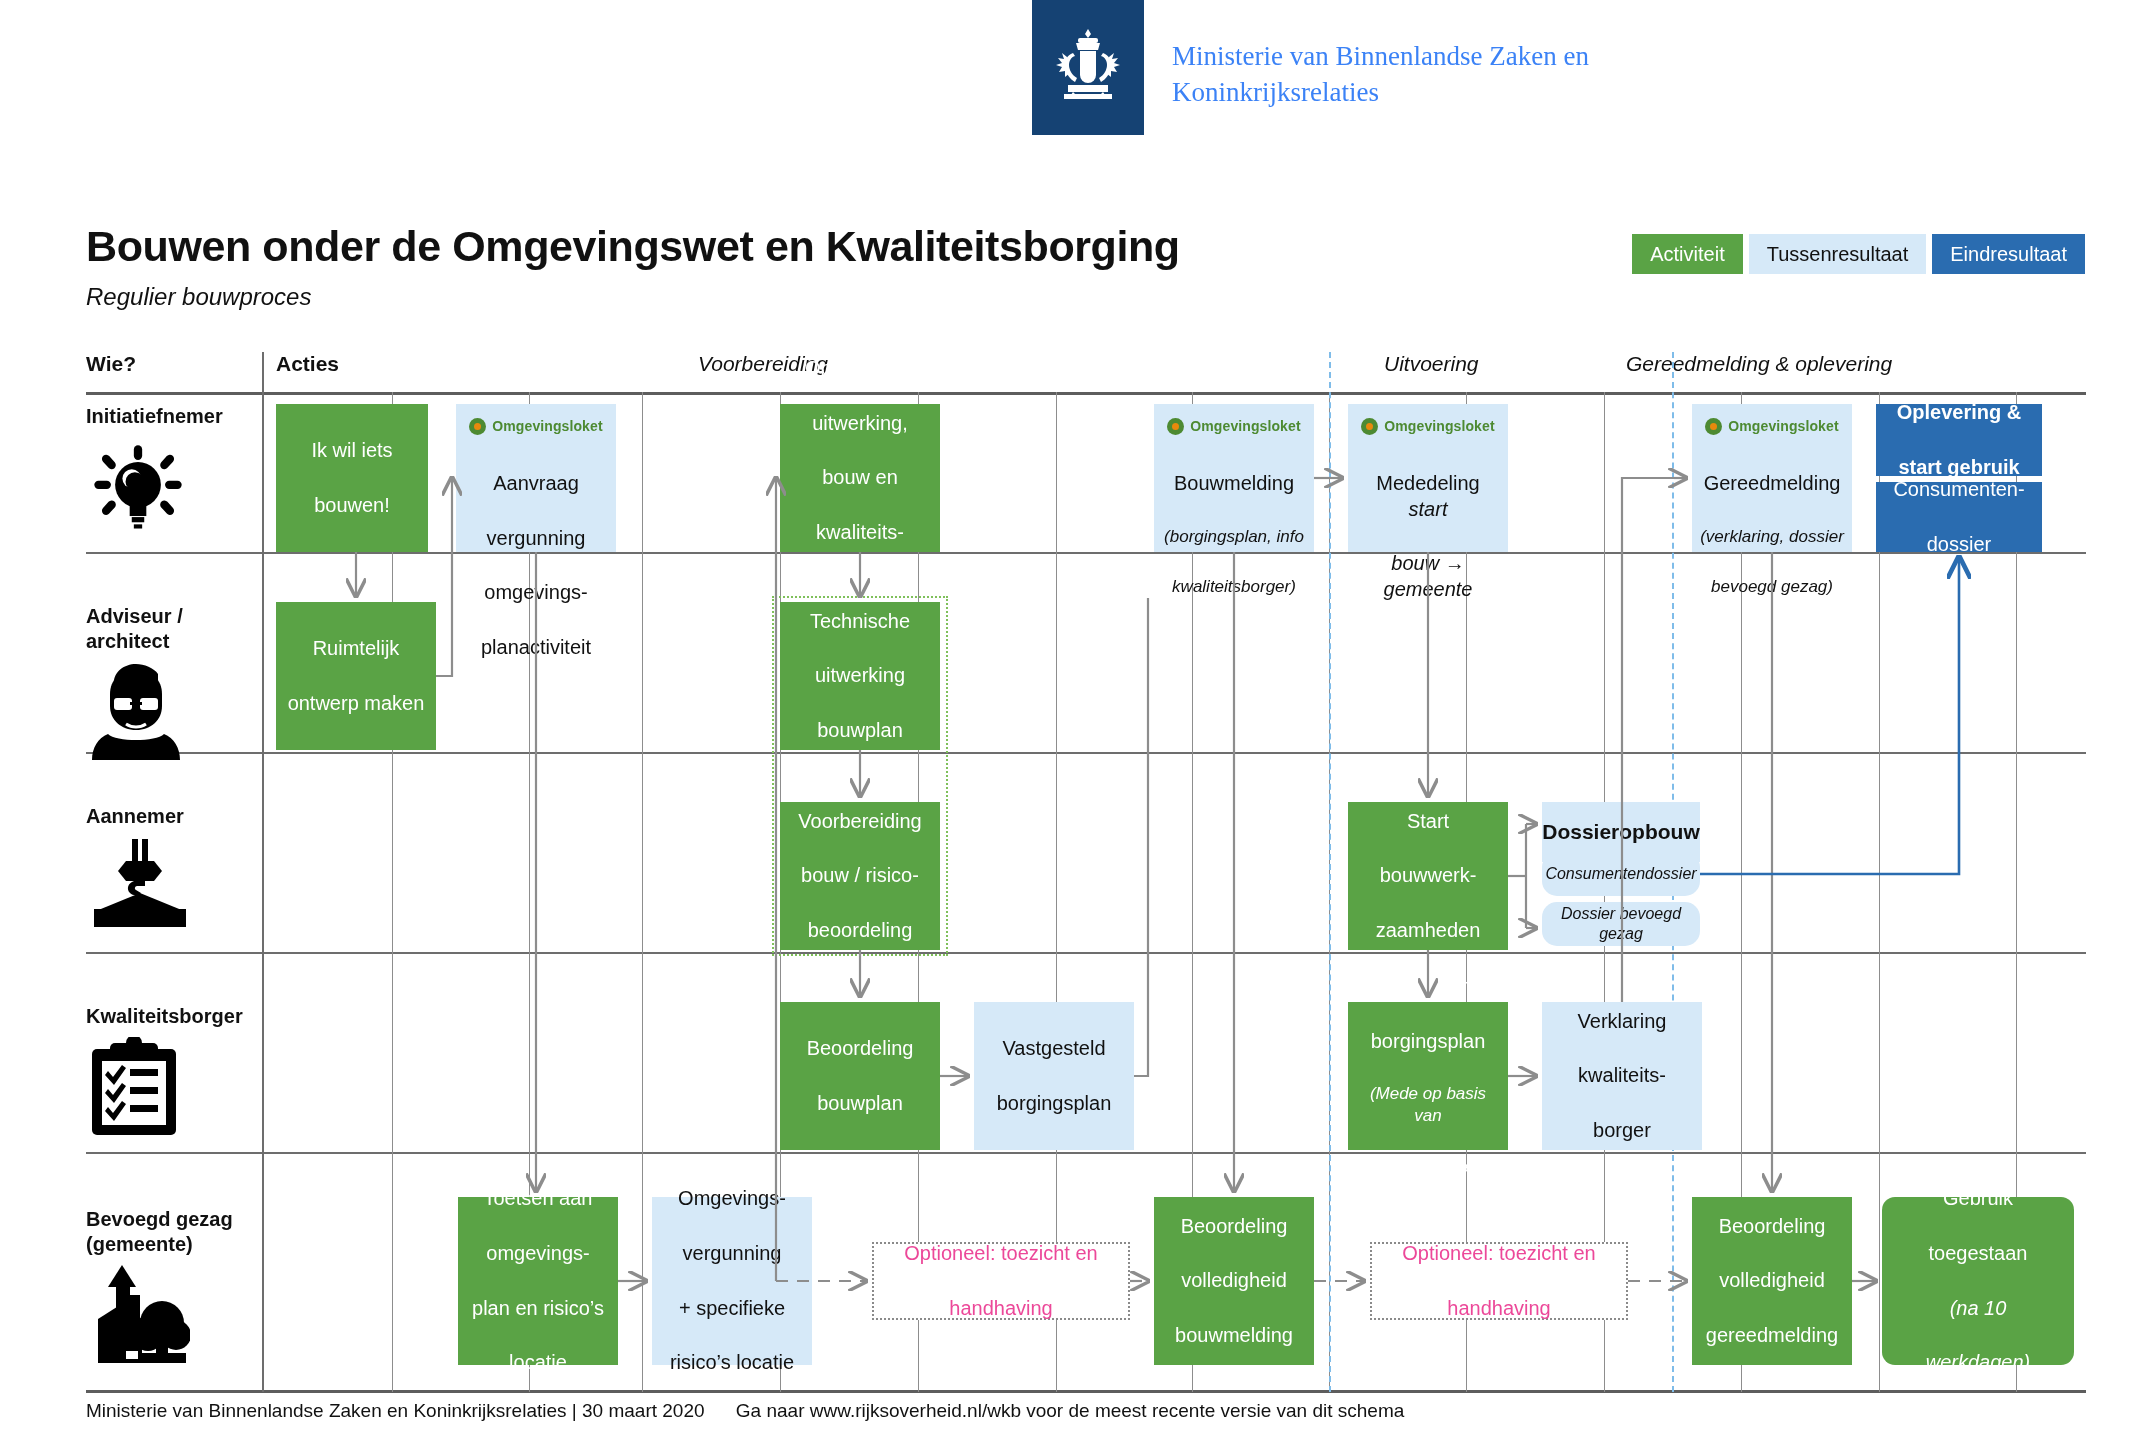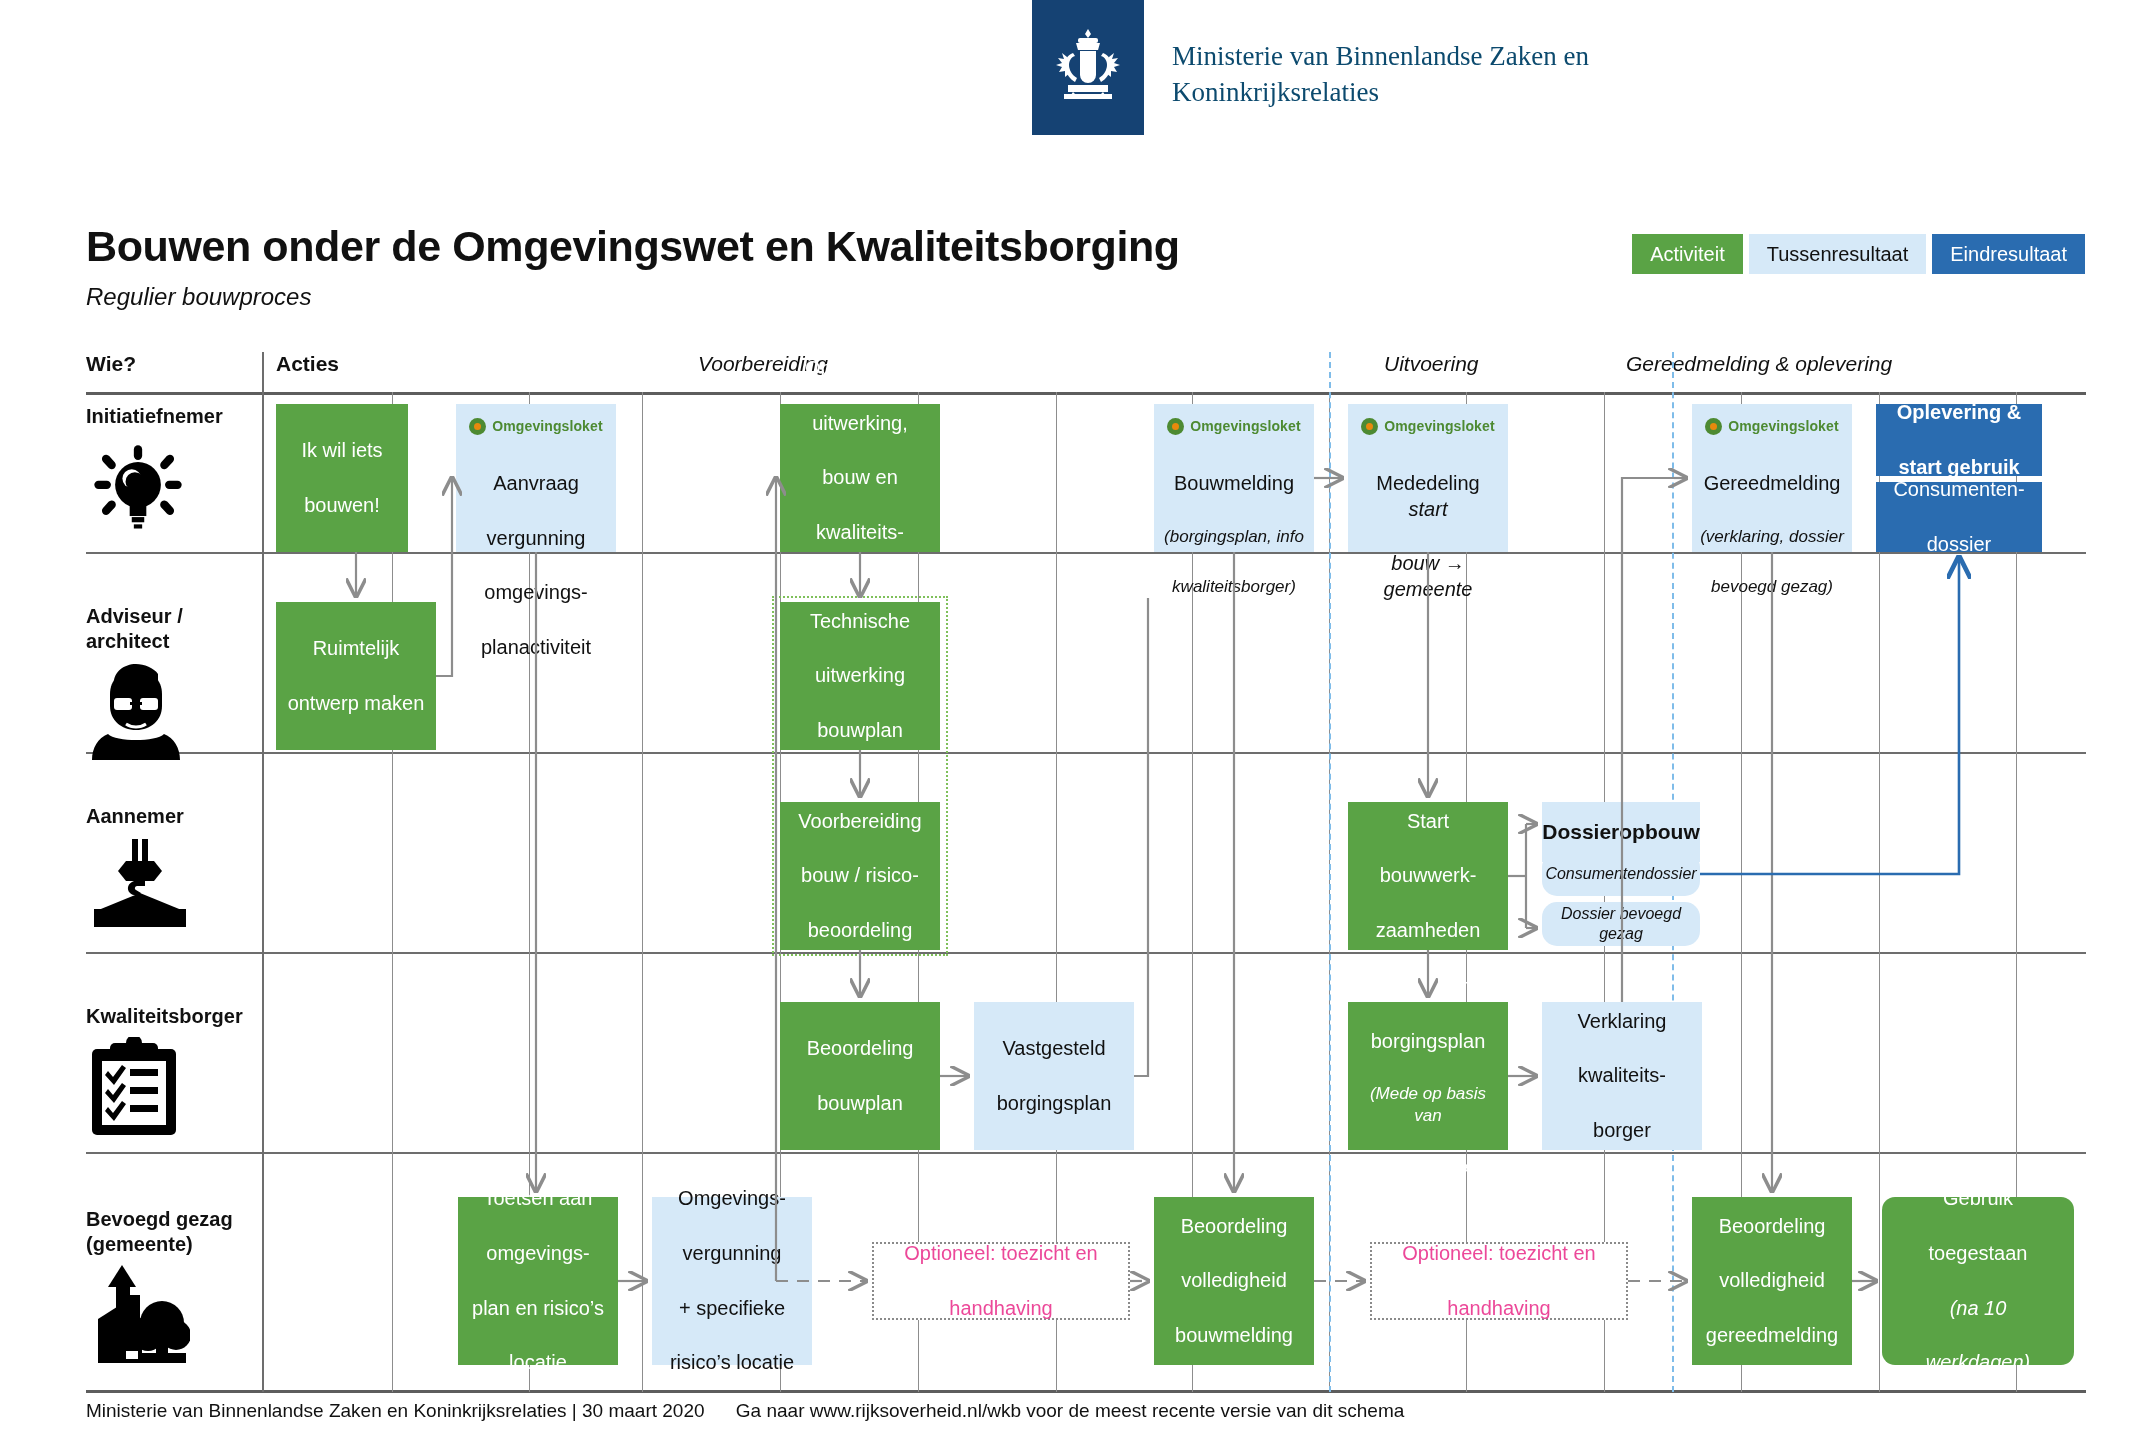--- a/index.html
+++ b/index.html
@@ -8,21 +8,21 @@
     background:#ffffff;
     font-family:"Liberation Sans", sans-serif;
     color:#111;
     overflow:hidden;
   }
   .page{position:relative;width:2147px;height:1434px;}
 
   
   .logo-wrap{position:absolute;left:1032px;top:0;display:flex;align-items:flex-start;}
   .logo-block{width:112px;height:135px;background:#154273;display:flex;align-items:center;justify-content:center;}
-  .logo-text{margin-left:28px;margin-top:38px;font-size:27px;line-height:1.35;color:#0c4a6e;font-family:"Liberation Serif",serif;}
+  .logo-text{margin-left:28px;margin-top:38px;font-size:27px;line-height:1.35;color:#3b82f6;font-family:"Liberation Serif",serif;}
 
   
   .title{position:absolute;left:86px;top:222px;font-size:43px;font-weight:bold;letter-spacing:-0.4px;color:#111;}
   .subtitle{position:absolute;left:86px;top:283px;font-size:24px;font-style:italic;color:#111;}
 
   
   .legend{position:absolute;right:62px;top:234px;display:flex;gap:6px;}
   .legend-item{height:40px;display:flex;align-items:center;justify-content:center;padding:0 18px;font-size:20px;white-space:nowrap;}
   .lg-green{background:#5aa345;color:#fff;}
   .lg-light{background:#d6e9f8;color:#111;}
@@ -231,21 +231,21 @@
           <rect x="40" y="86" width="12" height="8" fill="#fff"></rect>
           <circle cx="76" cy="58" r="22"></circle>
           <circle cx="62" cy="70" r="16"></circle>
           <circle cx="90" cy="70" r="15"></circle>
           <rect x="70" y="70" width="12" height="28"></rect>
           <rect x="56" y="88" width="44" height="10"></rect>
         </svg>
       </div>
     </div>
 
-    <div class="box green" style="left:190px;top:52px;width:132px;height:148px;text-align:center;">
+    <div class="box green" style="left:190px;top:52px;width:152px;height:148px;text-align:center;">
       <div>Ik wil iets</div>
       <div>bouwen!</div>
     </div>
 
     <div class="box light" style="left:370px;top:52px;width:160px;height:148px;justify-content:flex-start;padding-top:14px;">
       <div class="omg">
         <span class="omg-dot">
             <i></i>
           </span>
         <span class="omg-label">Omgevingsloket</span>

